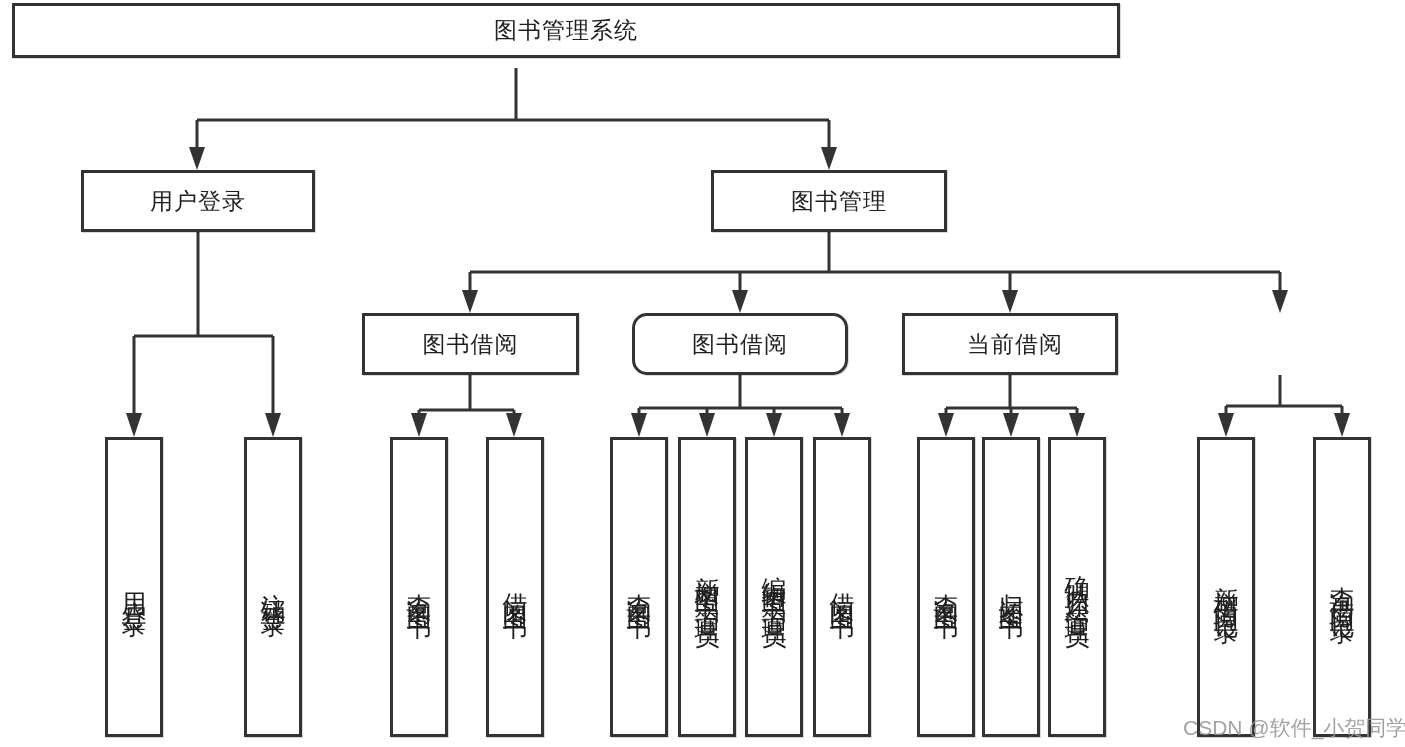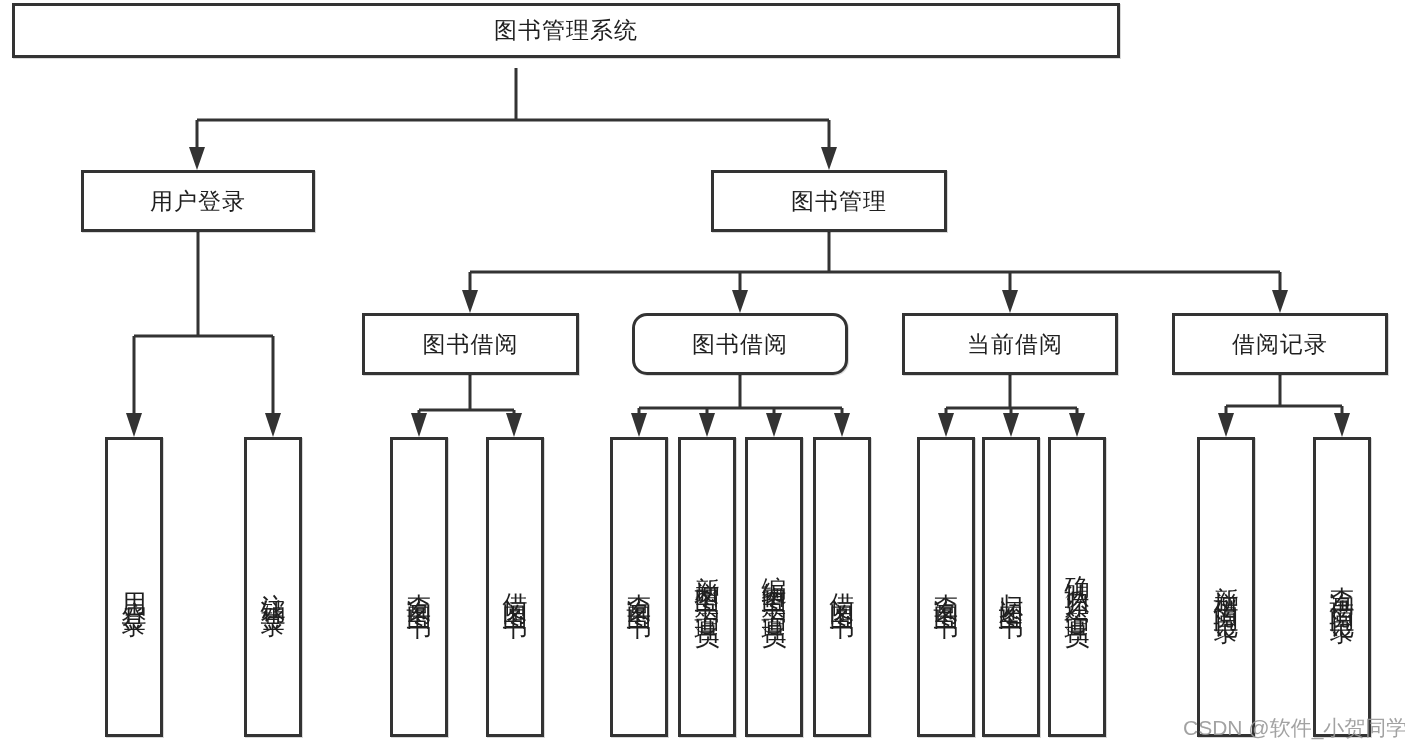--- a/index.html
+++ b/index.html
@@ -99,23 +99,20 @@
 
   <div class="box n-l3a">
     <span class="hlabel">图书借阅</span>
   </div>
   <div class="box n-l3b">
     <span class="hlabel">图书借阅</span>
   </div>
   <div class="box n-l3c">
     <span class="hlabel">当前借阅</span>
   </div>
-  <div class="box n-l3d">
-    <span class="hlabel">借阅记录</span>
-  </div>
 
   <div class="box leaf p-a1">
     <span class="vtext">用户登录</span>
   </div>
   <div class="box leaf p-a2">
     <span class="vtext">注销登录</span>
   </div>
 
   <div class="box leaf p-b1">
     <span class="vtext">查询图书</span>

